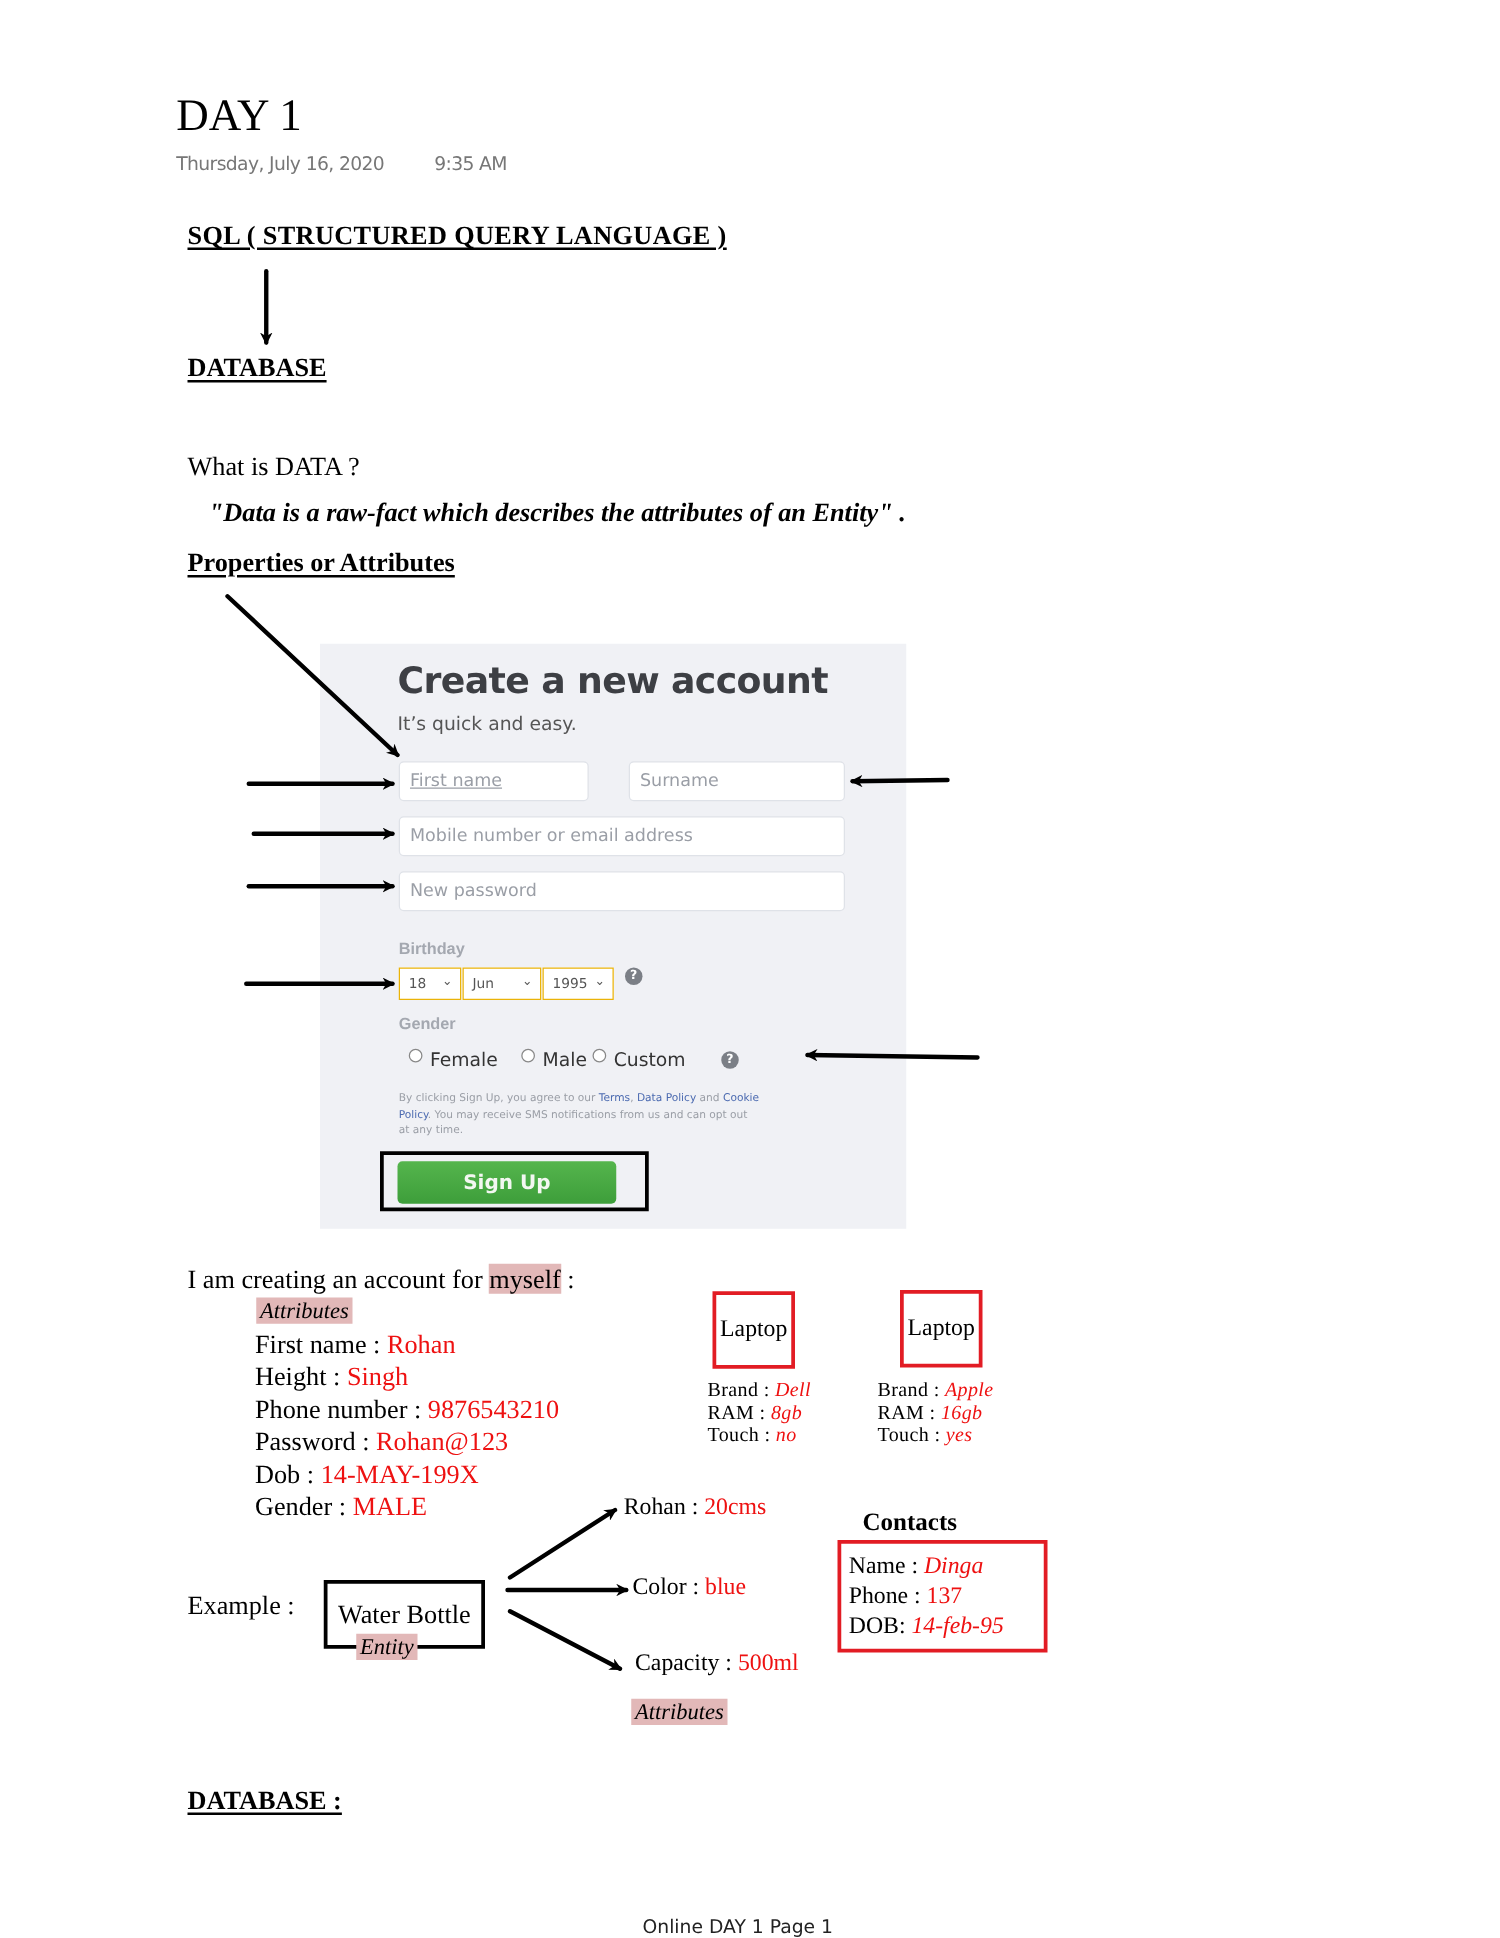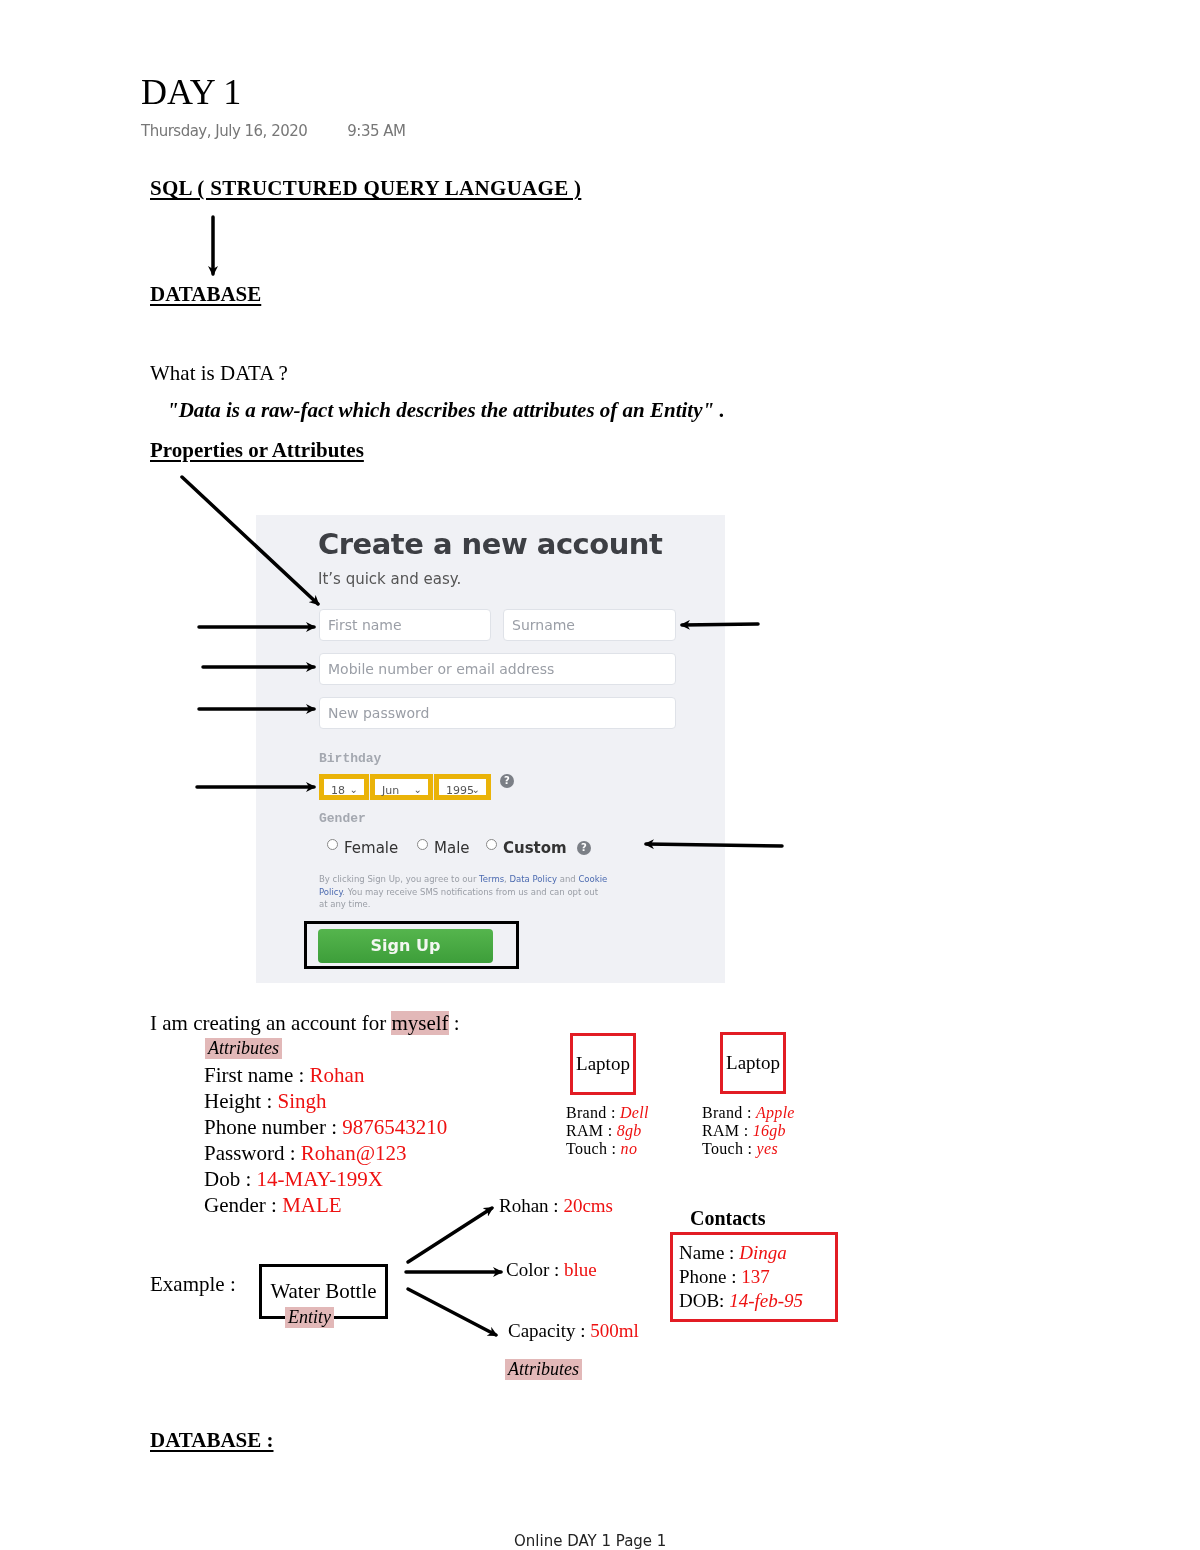--- a/index.html
+++ b/index.html
@@ -16,40 +16,40 @@
   .question { left:150px; top:361px; font-size:21px; }
   .quote { left:167px; top:398px; font-size:21px; font-style:italic; font-weight:bold; }
   .props { left:150px; top:438px; font-size:21px; }
 
   
   .form-panel { left:256px; top:515px; width:469px; height:468px; background:#f0f1f5; }
   .form-title { left:318px; top:527px; font-family:"DejaVu Sans", sans-serif; font-weight:bold; font-size:29px; color:#3d3f44; letter-spacing:-0.5px; }
   .form-sub { left:318px; top:570px; font-family:"DejaVu Sans", sans-serif; font-size:15px; color:#555; }
   .input { background:#fff; border:1px solid #dfe2e8; border-radius:4px; height:32px; box-sizing:border-box;
            font-family:"DejaVu Sans", sans-serif; font-size:14px; color:#9a9ea6; padding:7px 8px; }
-  .in-first { left:319px; top:609px; width:172px; }
+  .in-first { left:319px; top:609px; width:152px;text-decoration:underline; }
   .in-sur { left:503px; top:609px; width:173px; }
   .in-mobile { left:319px; top:653px; width:357px; }
   .in-pass { left:319px; top:697px; width:357px; }
-  .lbl-gray { font-family:Liberation Mono, monospace; font-size:13px; font-weight:bold; color:#a4a8b0; }
+  .lbl-gray { font-family:Liberation Sans, sans-serif; font-size:13px; font-weight:bold; color:#a4a8b0; }
   .birthday-lbl { left:319px; top:751px; }
   .gender-lbl { left:319px; top:811px; }
-  .select { background:#fff; border:5px solid #eab308; height:26px; box-sizing:border-box;
+  .select { background:#fff; border:1px solid #eab308; height:26px; box-sizing:border-box;
             font-family:"DejaVu Sans", sans-serif; font-size:11px; color:#555; padding:5px 7px; }
   .select .chev { position:absolute; right:6px; top:5px; font-size:10px; color:#555; }
   .sel-day { left:319px; top:774px; width:50px; }
   .sel-mon { left:370px; top:774px; width:63px; }
   .sel-yr { left:434px; top:774px; width:57px; }
   .help { width:14px; height:14px; border-radius:50%; background:#7b7f86; color:#fff;
           font-family:"DejaVu Sans", sans-serif; font-size:10px; font-weight:bold; text-align:center; line-height:14px; }
   .help1 { left:500px; top:774px; }
   .help2 { left:577px; top:841px; }
   .radio-row { top:839px; font-family:"DejaVu Sans", sans-serif; font-size:15px; color:#333; display:flex; align-items:center; }
   .radio { width:9px; height:9px; border:1px solid #888; border-radius:50%; background:#fff; margin-right:6px; position:relative; top:-4px; }
-  .r-f { left:327px; } .r-m { left:417px; } .r-c { left:486px;font-weight:bold; }
+  .r-f { left:327px; } .r-m { left:417px; } .r-c { left:474px; }
   .terms { left:319px; top:873px; width:290px; font-family:"DejaVu Sans", sans-serif; font-size:8.5px; line-height:12.5px; color:#9a9ea6; }
   .terms .lnk { color:#4b6ab0; }
   .signup-outline { left:304px; top:921px; width:215px; height:48px; border:3px solid #000; box-sizing:border-box; }
   .signup-btn { left:318px; top:929px; width:175px; height:34px; background:linear-gradient(#55b54d,#3d9e3a); border-radius:4px;
                 color:#f3f7f1; font-family:"DejaVu Sans", sans-serif; font-weight:bold; font-size:16px; text-align:center; line-height:34px; }
 
   
   .myself { left:150px; top:1011px; font-size:21px; }
   .hl { background:#e2b8b8; }
   .attr-tag { left:205px; top:1038px; font-size:18px; font-style:italic; padding:0 3px; }

